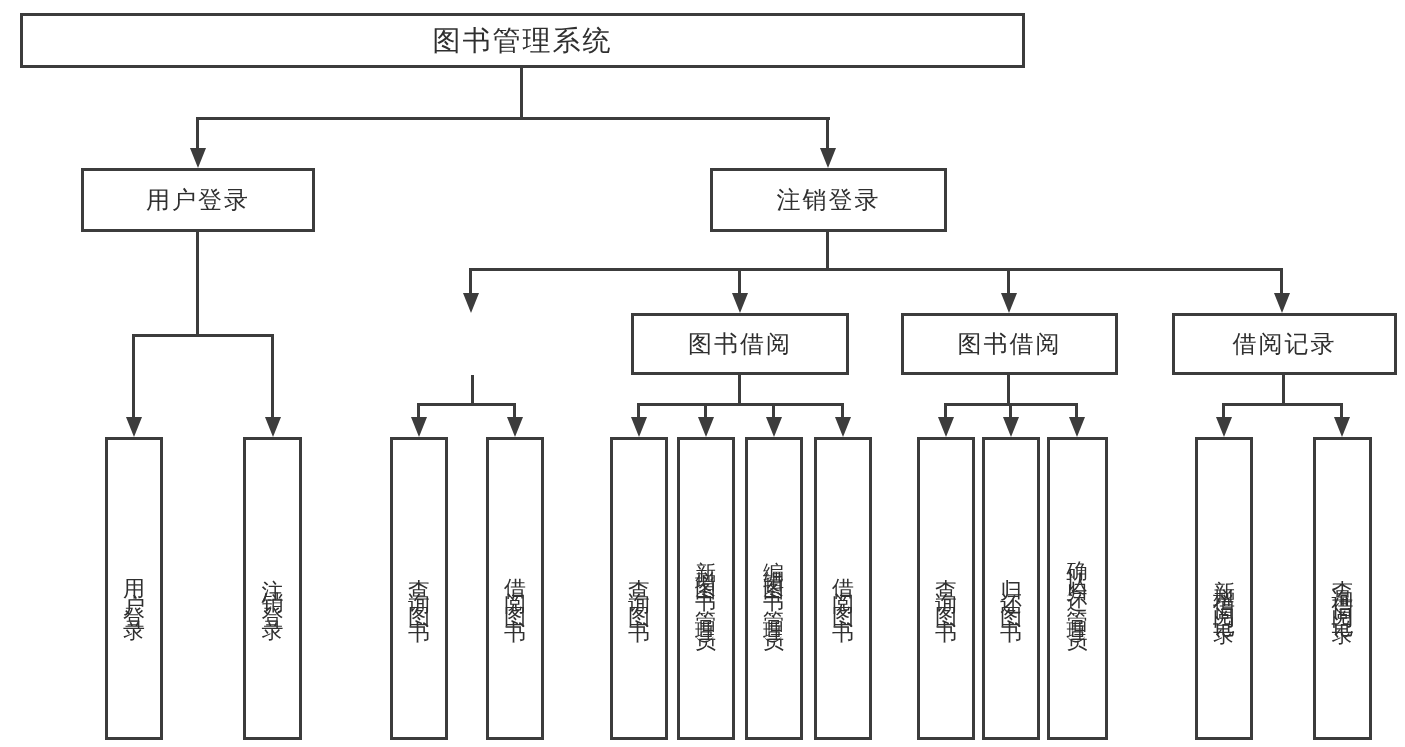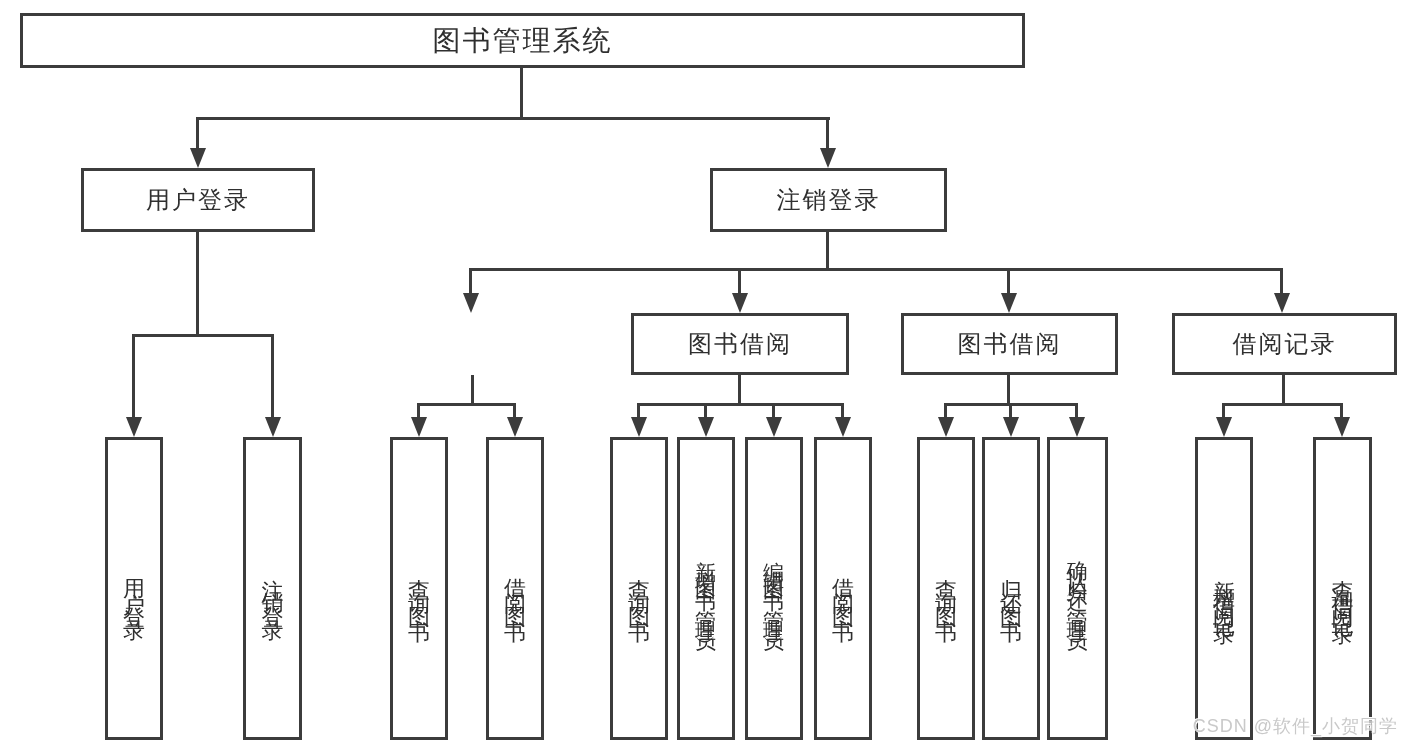--- a/index.html
+++ b/index.html
@@ -171,15 +171,14 @@
   <div class="vline" style="left:1340px;top:403px;height:15px;"></div>
   <div class="ah" style="left:1334px;top:417px;"></div>
 
   <div class="box leaf med" style="left:1195px;width:58px;">
     <span>新增借阅记录</span>
   </div>
   <div class="box leaf med" style="left:1313px;width:59px;">
     <span>查询借阅记录</span>
   </div>
 
-  <div class="watermark">CSDN @软件_小贺同学</div>
 
 </div>
 
 </body></html>

